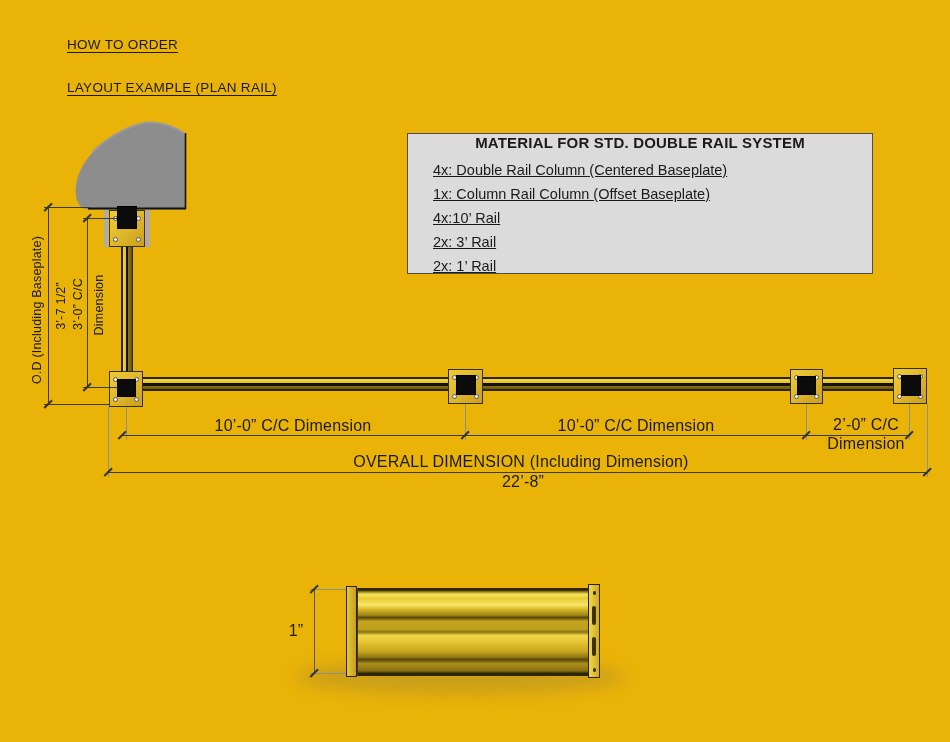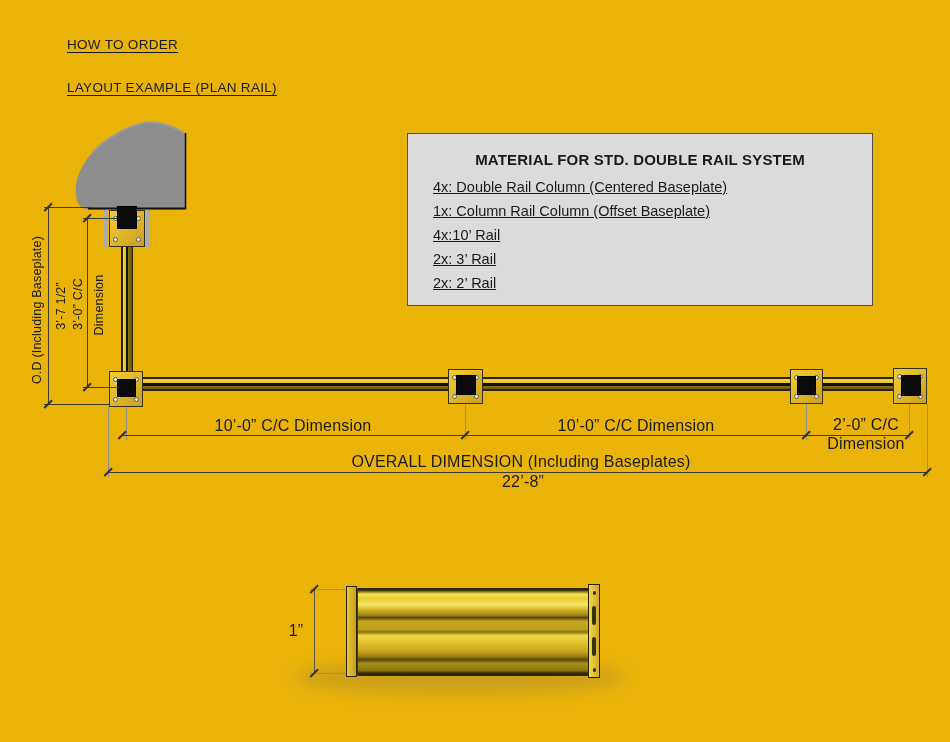--- a/index.html
+++ b/index.html
@@ -6,21 +6,21 @@
     --yellow:#E6C22E; --yellow-hi:#F2DE55; --olive:#8A7013; --olive-dk:#5F4E0A;
     --edge:#2A2305; --plate:#E3B92C; --plate-dk:#C99F1F; --ink:#1A1A1A;
     --dim:#3B3B3B; --ext:#8F8F8F; --blob:#8D8D8D; --boxbg:#DBDBDB;
   }
   *{margin:0;padding:0;box-sizing:border-box;}
   body{background:#e8e8e8;font-family:"Liberation Sans","DejaVu Sans",sans-serif;}
   #canvas{position:relative;width:950px;height:742px;background:#eab308;overflow:hidden;color:var(--ink);}
 
   .heading{position:absolute;font-size:13.5px;letter-spacing:.3px;text-decoration:underline;text-underline-offset:3px;white-space:nowrap;}
 
-  .matbox{position:absolute;left:407px;top:133px;width:466px;height:173px;background:var(--boxbg);border:1.5px solid #4D4D4D;padding-top:17px;}
+  .matbox{position:absolute;left:407px;top:133px;width:466px;height:141px;background:var(--boxbg);border:1.5px solid #4D4D4D;padding-top:0;}
   .matbox .title{font-size:15px;font-weight:bold;text-align:center;letter-spacing:.2px;margin-bottom:7px;}
   .matbox .item{font-size:14.5px;line-height:24px;padding-left:25px;white-space:nowrap;text-decoration:underline;}
 
   
   .hrail{position:absolute;height:14px;z-index:2;
     background:linear-gradient(to bottom,var(--edge) 0,var(--edge) 1.5px,#F0D341 2.5px,var(--yellow) 5.5px,#131002 6px,#131002 8.5px,var(--olive) 9px,#6B570C 12px,var(--edge) 12.5px,var(--edge) 14px);}
   .vrail{position:absolute;width:12px;z-index:2;
     background:linear-gradient(to right,var(--edge) 0,var(--edge) 1.5px,#F0D341 2px,var(--yellow) 4.5px,#131002 5px,#131002 7px,var(--olive) 7.5px,#6B570C 10.5px,var(--edge) 11px,var(--edge) 12px);}
 
   
@@ -59,21 +59,21 @@
 
   <div class="heading" style="left:67px;top:37px">HOW TO ORDER</div>
   <div class="heading" style="left:67px;top:80px">LAYOUT EXAMPLE (PLAN RAIL)</div>
 
   <div class="matbox">
     <div class="title">MATERIAL FOR STD. DOUBLE RAIL SYSTEM</div>
     <div class="item">4x: Double Rail Column (Centered Baseplate)</div>
     <div class="item">1x: Column Rail Column (Offset Baseplate)</div>
     <div class="item">4x:10’ Rail</div>
     <div class="item">2x: 3’ Rail</div>
-    <div class="item">2x: 2’ Rail</div>
+    <div class="item">2x: 1’ Rail</div>
   </div>
 
   <svg width="130" height="95" viewBox="0 0 130 95" style="position:absolute;left:66px;top:118px;z-index:2">
     <path d="M120 17 C108 7, 88 2, 74 6 C58 10, 38 22, 26 35 C15 47, 8 63, 10 77 C11 86, 15 91, 22 91.5 L120 91.5 Z" fill="#8D8D8D"></path>
     <path d="M120 17 C108 7, 88 2, 74 6 C58 10, 38 22, 26 35" fill="none" stroke="#9A9A9A" stroke-width="2"></path>
     <line x1="119.5" y1="15" x2="119.5" y2="91" stroke="#111" stroke-width="1.6"></line>
     <line x1="22" y1="90.5" x2="120" y2="90.5" stroke="#111" stroke-width="2"></line>
   </svg>
   <div class="plateShadow" style="left:104px;top:209px;width:4px;height:38px"></div>
   <div class="plateShadow" style="left:146px;top:209px;width:4px;height:38px"></div>
@@ -150,21 +150,21 @@
   <div class="tick" style="left:806px;top:435px"></div>
   <div class="tick" style="left:909px;top:435px"></div>
   <div class="dimtext" style="left:293px;top:426px">10’-0” C/C Dimension</div>
   <div class="dimtext" style="left:636px;top:426px">10’-0” C/C Dimension</div>
   <div class="dimtext" style="left:866px;top:425px">2’-0” C/C</div>
   <div class="dimtext" style="left:866px;top:444px">Dimension</div>
 
   <div class="hline" style="left:108px;top:472px;width:819px"></div>
   <div class="tick" style="left:108px;top:472px"></div>
   <div class="tick" style="left:927px;top:472px"></div>
-  <div class="dimtext" style="left:521px;top:462px">OVERALL DIMENSION (Including Baseplates)</div>
+  <div class="dimtext" style="left:521px;top:462px">OVERALL DIMENSION (Including Dimension)</div>
   <div class="dimtext" style="left:523px;top:482px">22’-8”</div>
 
   <div class="xshadow"></div>
   <div class="xrail"></div>
   <div class="bracketL"></div>
   <div class="bracketR">
     <span class="rivet" style="top:6px"></span>
     <span class="slot" style="top:21px"></span>
     <span class="slot" style="top:52px"></span>
     <span class="rivet" style="top:83px"></span>

